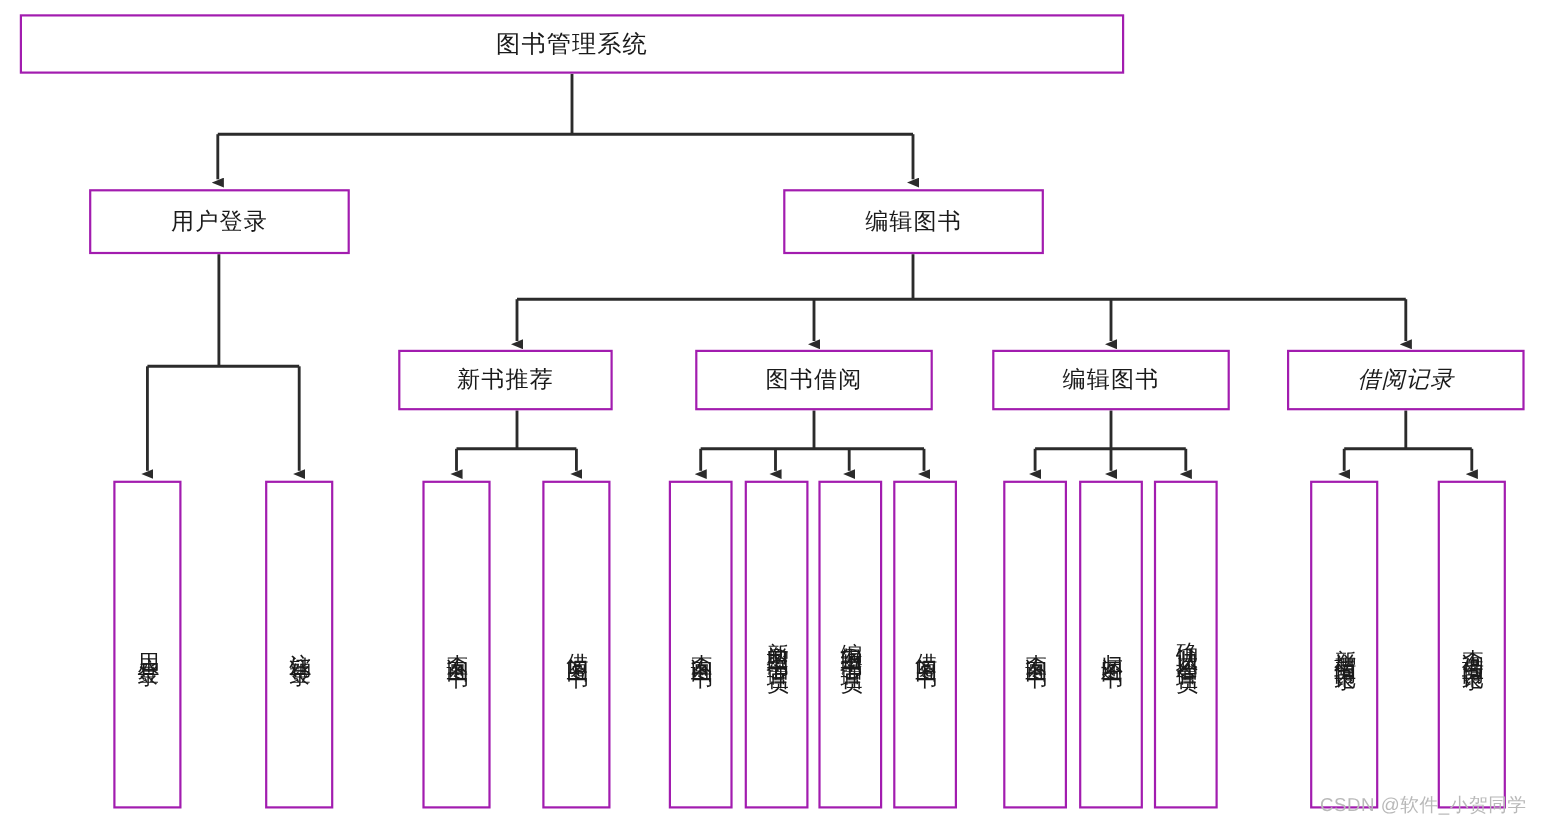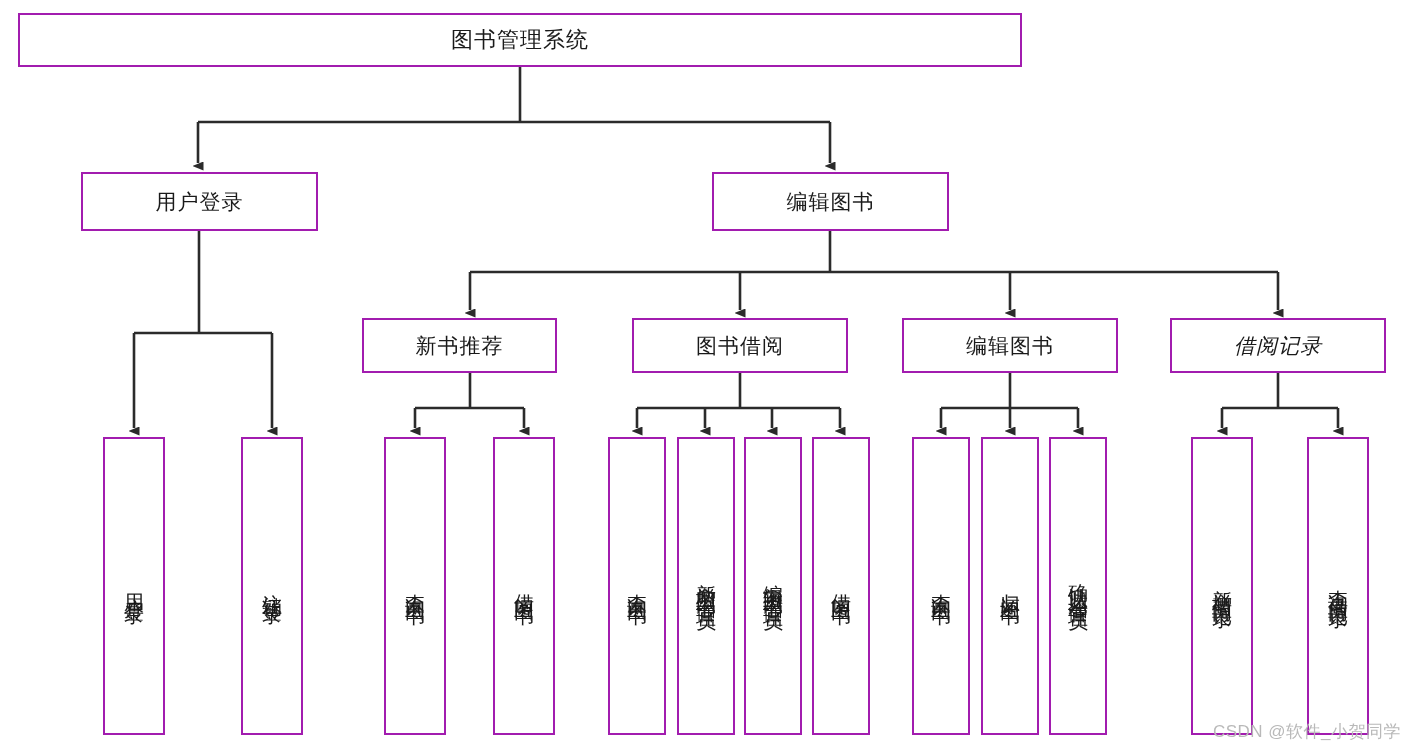--- a/index.html
+++ b/index.html
@@ -54,21 +54,21 @@
     line-height: 1.05;
     white-space: nowrap;
     text-align: center;
   }
   .node-label {
     display: block;
     user-select: none;
   }
   #watermark {
     position: absolute;
-    right: 4px;
+    right: 17px;
     bottom: 4px;
     font-size: 17px;
     color: #b9b9b9;
     letter-spacing: 0.5px;
     white-space: nowrap;
     margin-top: 26px;
   }
 </style>
 </head>
 <body>

